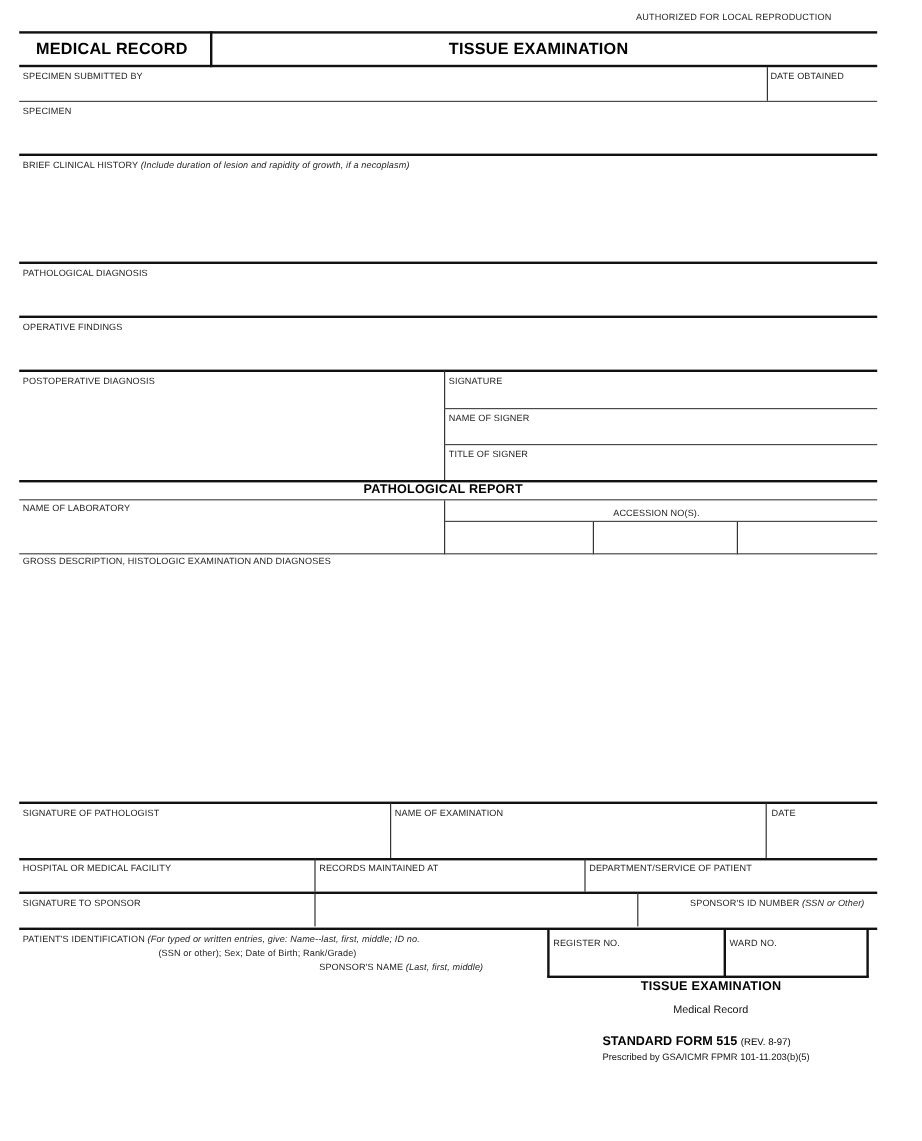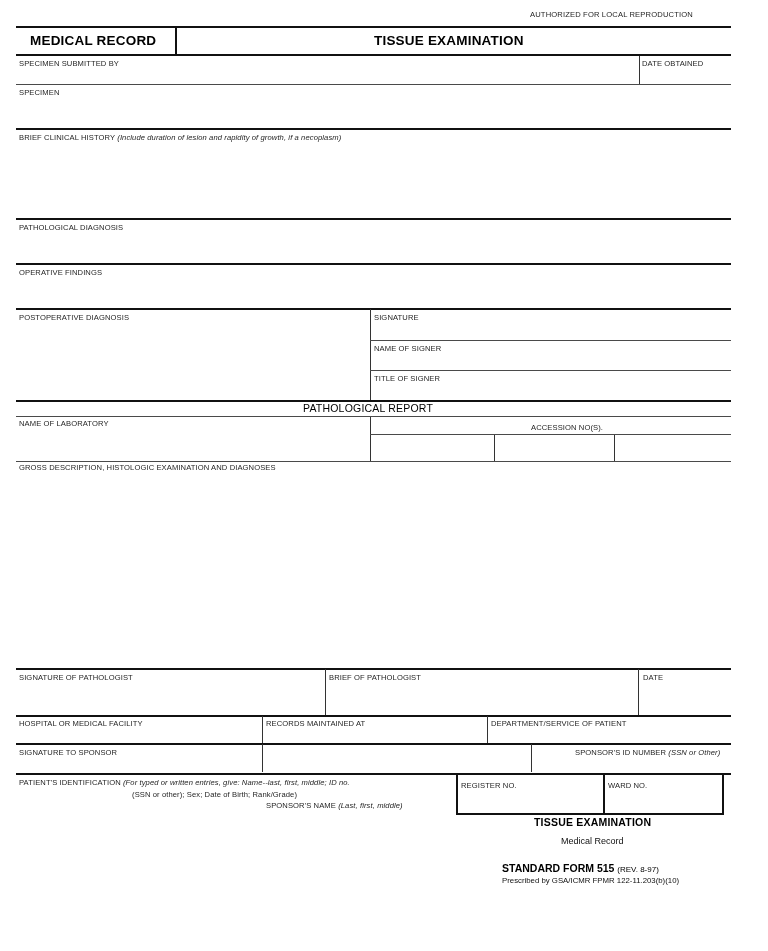--- a/index.html
+++ b/index.html
@@ -161,49 +161,49 @@
 
   <div class="lbl" style="left:374px; top:344px;">NAME OF SIGNER</div>
   <div class="field-area" style="left:374px; top:354px; width:354px; height:16px;"></div>
   <div class="hline thin" style="left:370px; top:370px; width:361px;"></div>
 
   <div class="lbl" style="left:374px; top:374px;">TITLE OF SIGNER</div>
   <div class="field-area" style="left:374px; top:384px; width:354px; height:16px;"></div>
 
   <div class="hline thick" style="left:16px; top:400px; width:715px;"></div>
 
-  <div class="sectiontitle" style="left:303px; top:402px;">PATHOLOGICAL REPORT</div>
+  <div class="sectiontitle" style="left:303px; top:402px;font-weight:bold;">PATHOLOGICAL REPORT</div>
   <div class="hline thin" style="left:16px; top:416px; width:715px;"></div>
 
   <div class="lbl" style="left:19px; top:419px;">NAME OF LABORATORY</div>
   <div class="field-area" style="left:19px; top:430px; width:345px; height:30px;"></div>
 
   <div class="vline" style="left:370px; top:417px; height:45px;"></div>
 
-  <div class="lbl" style="left:511px; top:423px;margin-left:20px;">ACCESSION NO(S).</div>
+  <div class="lbl" style="left:511px; top:423px;">ACCESSION NO(S).</div>
   <div class="hline thin" style="left:370px; top:434px; width:361px;"></div>
 
   <div class="vline" style="left:494px; top:435px; height:27px;"></div>
   <div class="vline" style="left:614px; top:435px; height:27px;"></div>
 
   <div class="field-area" style="left:373px; top:436px; width:119px; height:25px;"></div>
   <div class="field-area" style="left:497px; top:436px; width:115px; height:25px;"></div>
   <div class="field-area" style="left:617px; top:436px; width:111px; height:25px;"></div>
 
   <div class="hline thin" style="left:16px; top:461px; width:715px;"></div>
 
   <div class="lbl" style="left:19px; top:463px;">GROSS DESCRIPTION, HISTOLOGIC EXAMINATION AND DIAGNOSES</div>
   <div class="field-area" style="left:19px; top:476px; width:709px; height:190px;"></div>
   <div class="hline thick" style="left:16px; top:668px; width:715px;"></div>
 
   <div class="lbl" style="left:19px; top:673px;text-align:right;">SIGNATURE OF PATHOLOGIST</div>
   <div class="field-area" style="left:19px; top:684px; width:300px; height:28px;"></div>
 
   <div class="vline" style="left:325px; top:669px; height:46px;"></div>
-  <div class="lbl" style="left:329px; top:673px;">BRIEF OF PATHOLOGIST</div>
+  <div class="lbl" style="left:329px; top:673px;">NAME OF EXAMINATION</div>
   <div class="field-area" style="left:329px; top:684px; width:305px; height:28px;"></div>
 
   <div class="vline" style="left:638px; top:669px; height:46px;"></div>
   <div class="lbl" style="left:643px; top:673px;">DATE</div>
   <div class="field-area" style="left:643px; top:684px; width:85px; height:28px;"></div>
 
   <div class="hline thick" style="left:16px; top:715px; width:715px;"></div>
 
   <div class="lbl" style="left:19px; top:719px;">HOSPITAL OR MEDICAL FACILITY</div>
   <div class="field-area" style="left:19px; top:730px; width:238px; height:12px;"></div>
@@ -255,15 +255,15 @@
 
   <div class="hline thick" style="left:456px; top:813px; width:268px;"></div>
 
   <div class="footer-title" style="left:534px; top:816px;">TISSUE EXAMINATION</div>
   <div class="footer-sub" style="left:561px; top:836px;">Medical Record</div>
 
   <div class="footer-form" style="left:502px; top:862px;">
     <span>STANDARD FORM 515</span>
     <span class="rev">(REV. 8-97)</span>
   </div>
-  <div class="footer-presc" style="left:502px; top:876px;">Prescribed by GSA/ICMR FPMR 122-11.203(b)(10)</div>
+  <div class="footer-presc" style="left:502px; top:876px;">Prescribed by GSA/ICMR FPMR 101-11.203(b)(5)</div>
 
 </div>
 
 </body></html>

